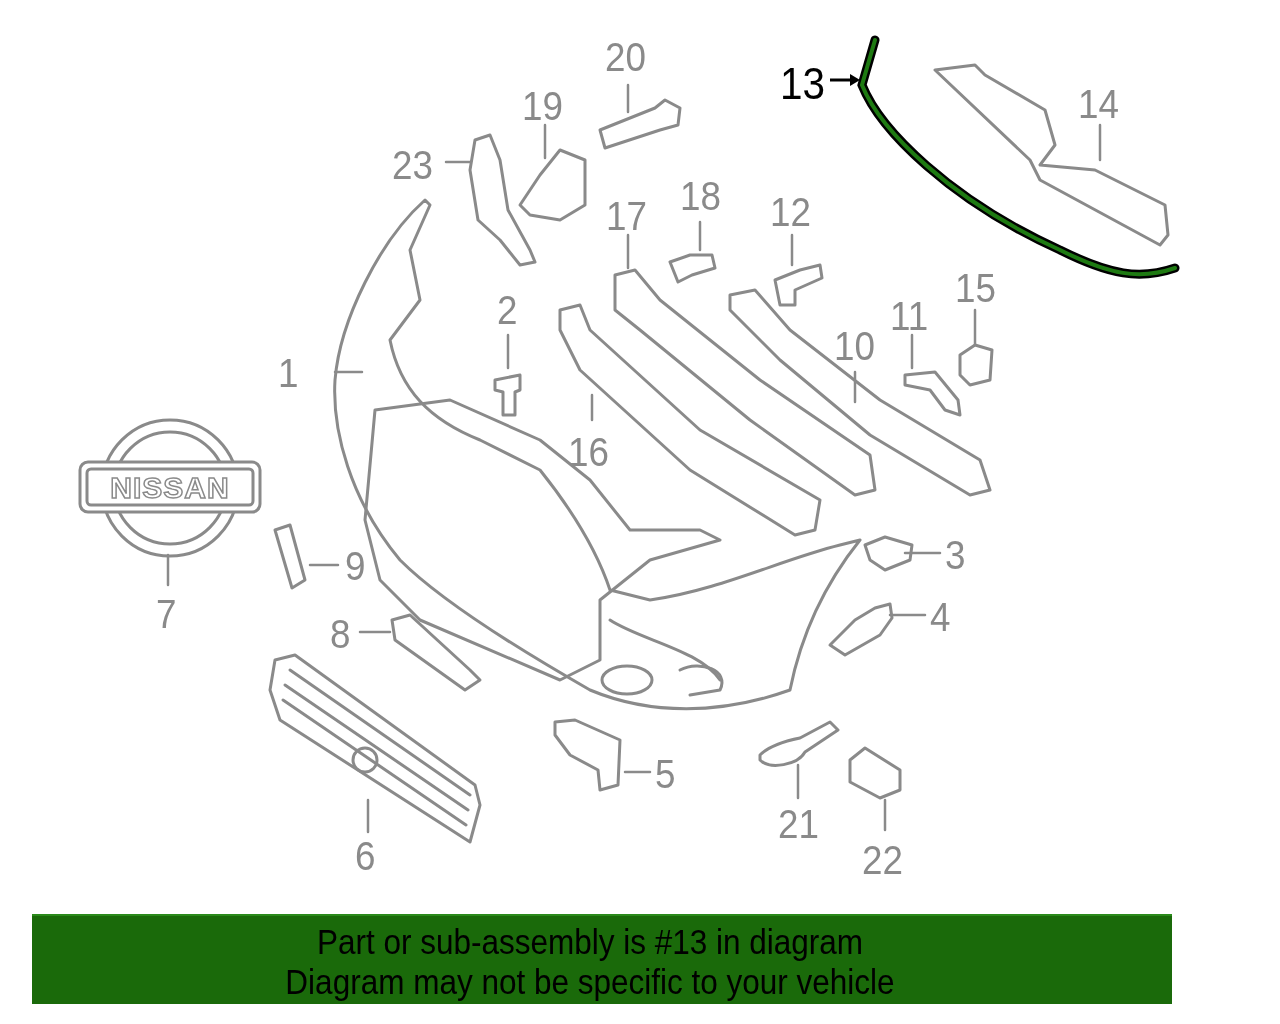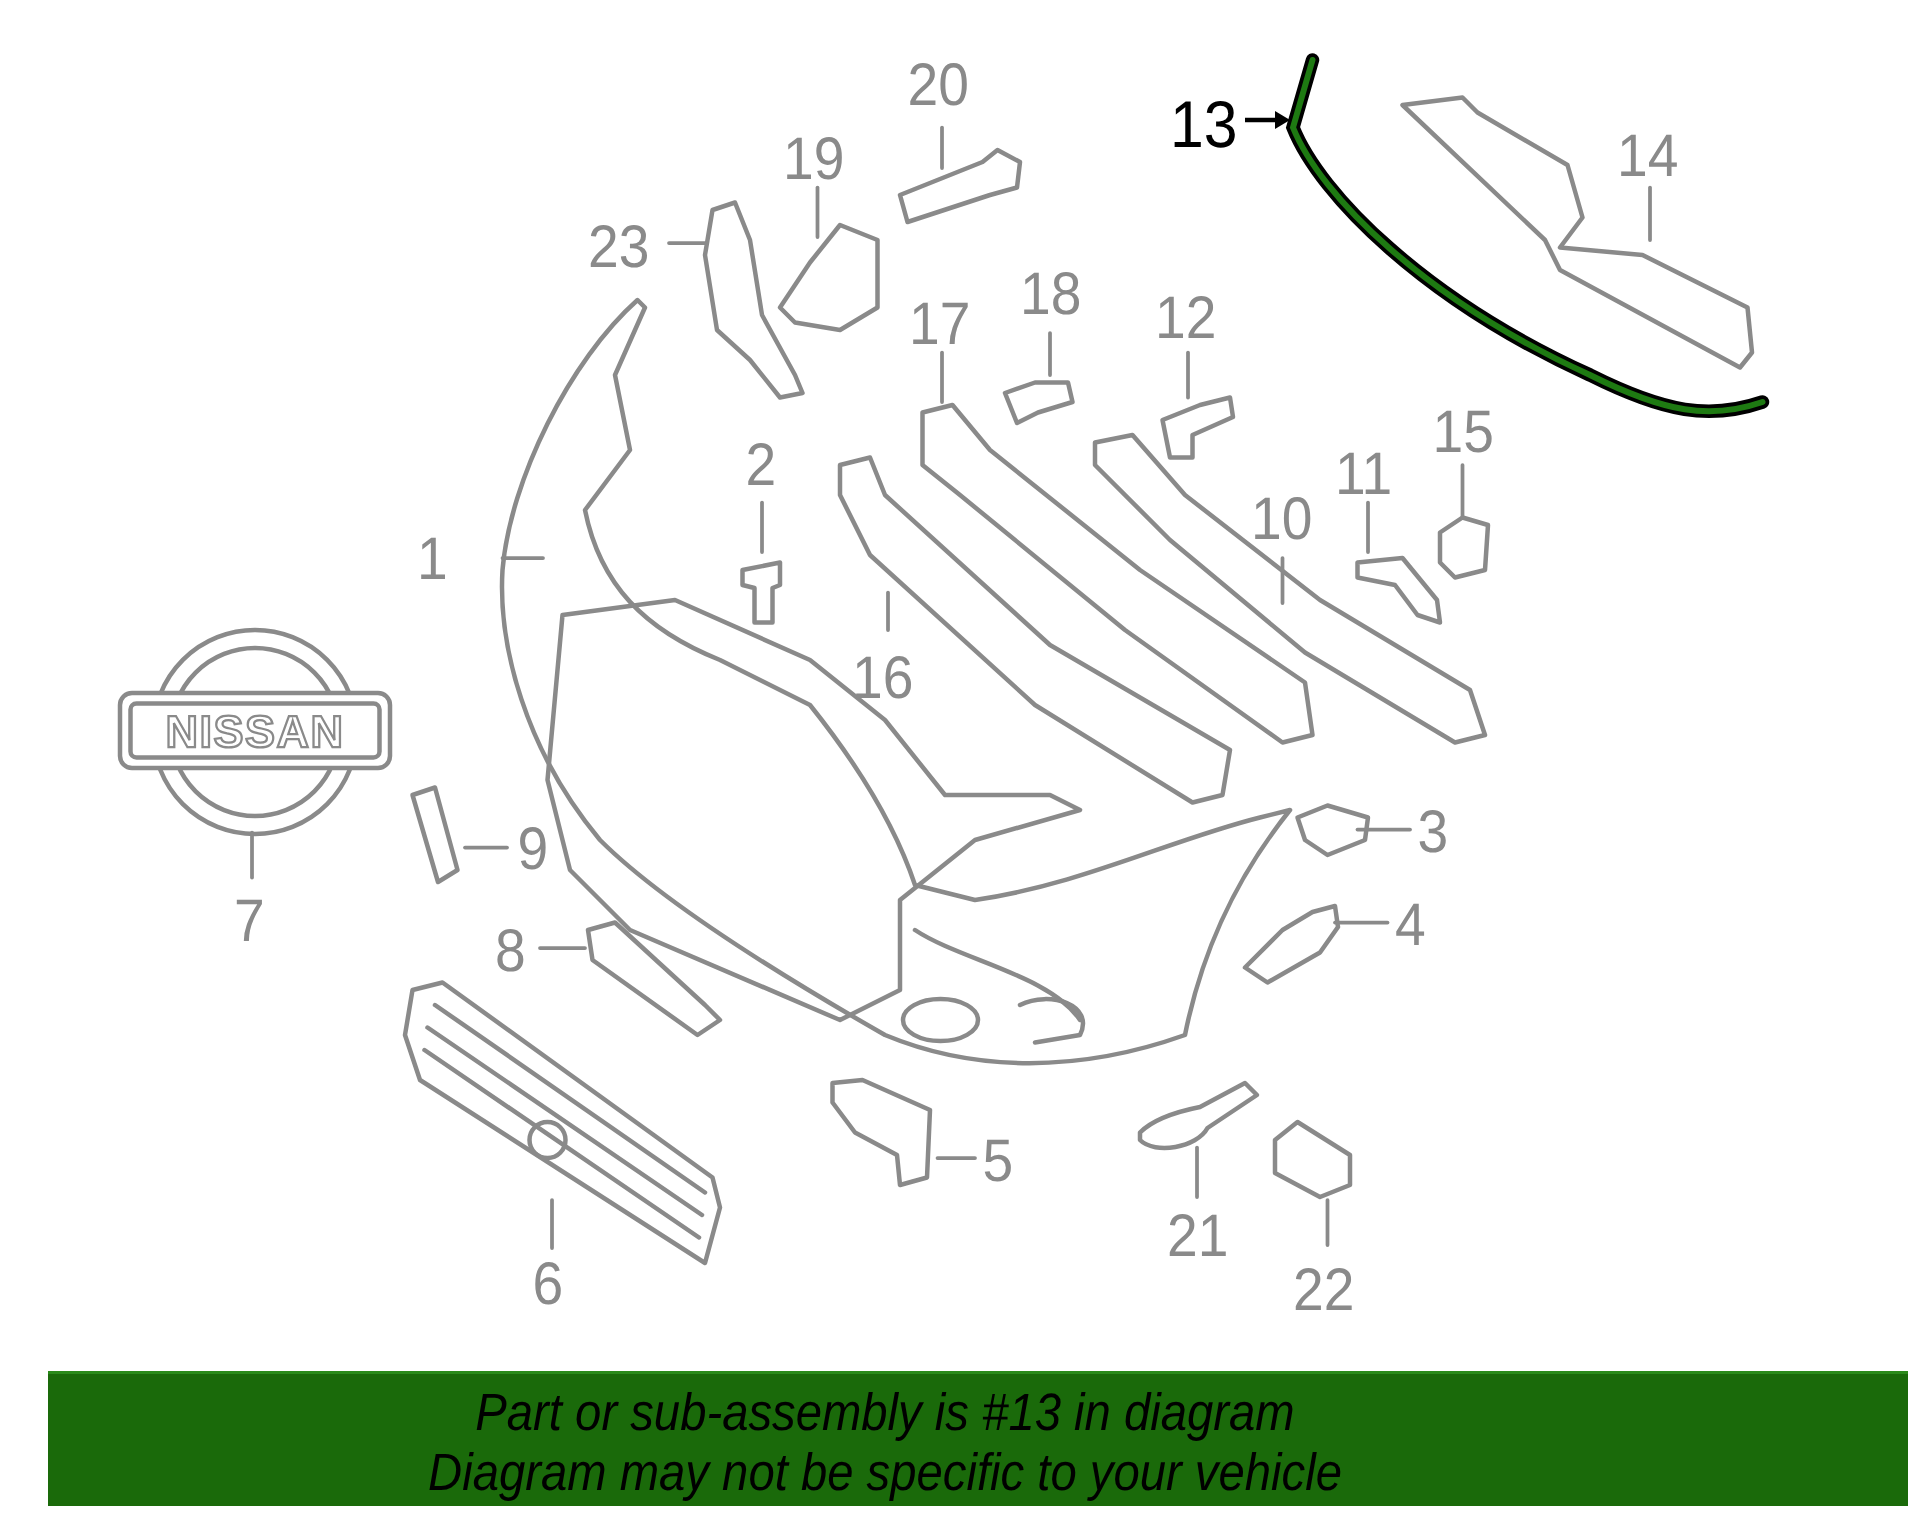--- a/index.html
+++ b/index.html
@@ -1,20 +1,20 @@
 <!DOCTYPE html>
 <html><head>
 <meta charset="utf-8">
 <style>
   html, body { margin:0; padding:0; background:#ffffff; }
   body { width:1280px; height:1024px; position:relative; overflow:hidden; font-family:"Liberation Sans", sans-serif; }
   #diagram { position:absolute; left:0; top:0; width:1280px; height:1024px; }
   .callout { position:absolute; font-family:"Liberation Sans", sans-serif; font-size:40px; color:#8a8a8a; line-height:1; transform:scaleX(0.92); transform-origin:left top; }
   .callout.hl { color:#000000; font-size:44px; }
-  .banner { position:absolute; left:32px; top:914px; width:1240px; height:88px; background:#1a6a0a; border-top:2px solid #2a8a1a;font-style:italic; }
+  .banner { position:absolute; left:32px; top:914px; width:1140px; height:88px; background:#1a6a0a; border-top:2px solid #2a8a1a; }
   .banner-line { position:absolute; left:0; width:1216px; text-align:center; font-size:35px; color:#000; transform:scaleX(0.9); }
   .banner-line.l1 { top:6px; left:-50px; }
   .banner-line.l2 { top:46px; left:-50px; }
 </style>
 </head>
 <body>
 
 <svg id="diagram" viewBox="0 0 1280 1024" xmlns="http://www.w3.org/2000/svg">
   <g fill="none" stroke="#8a8a8a" stroke-width="3" stroke-linejoin="round" stroke-linecap="round">
 

